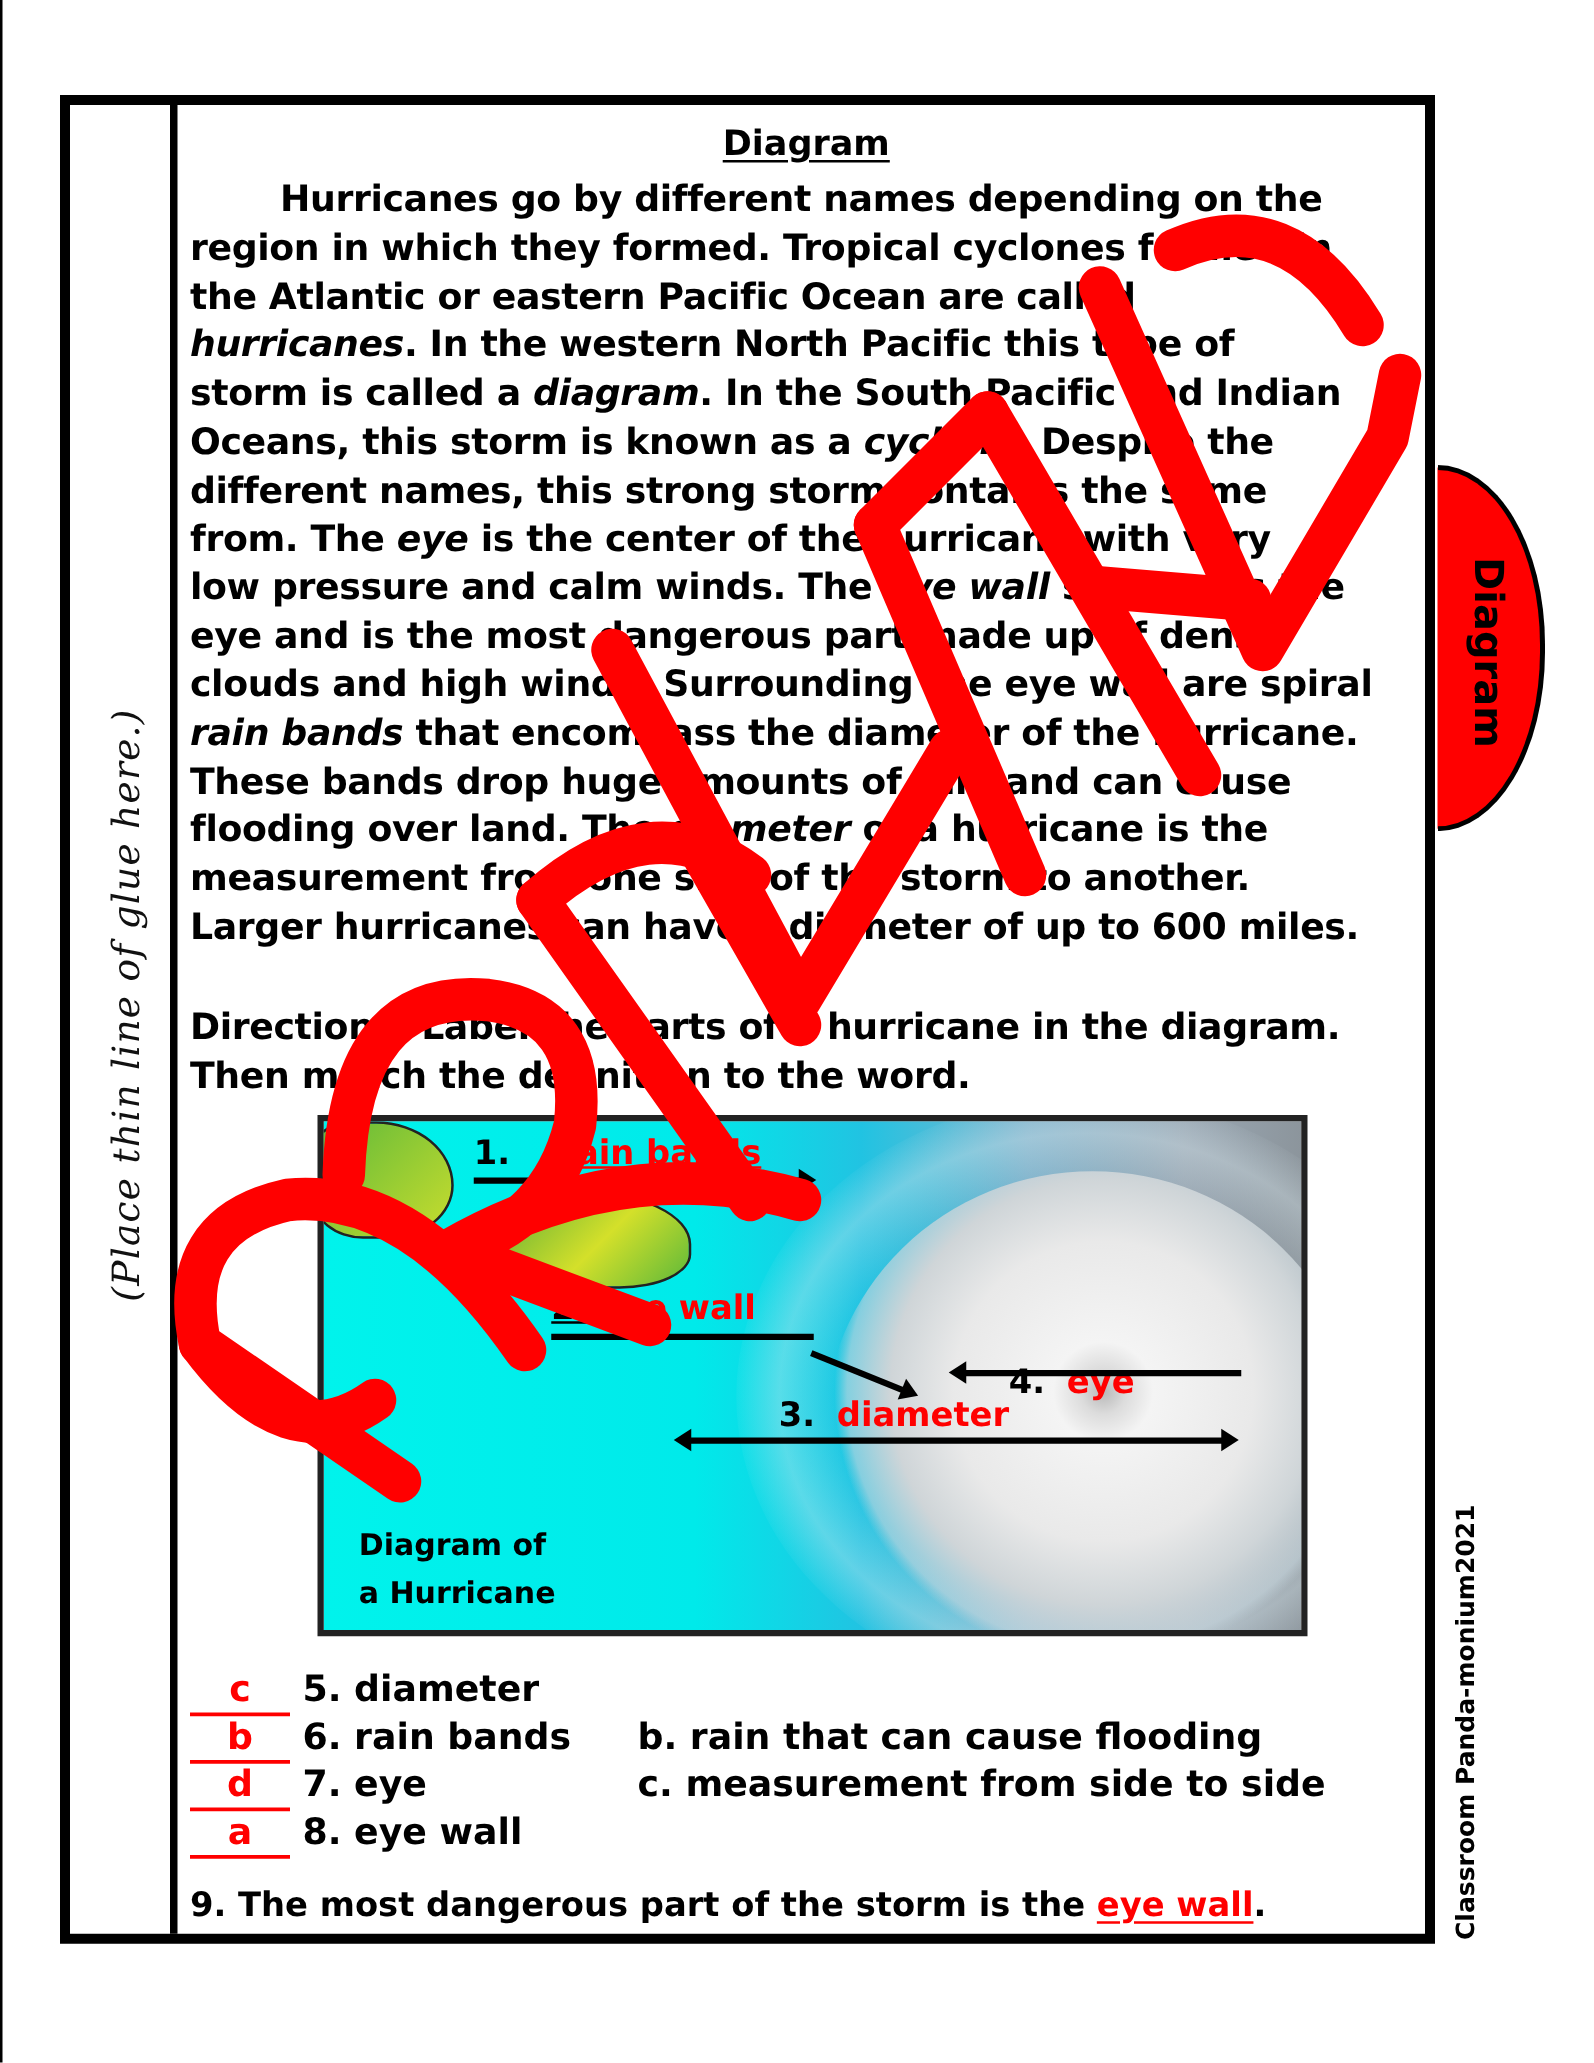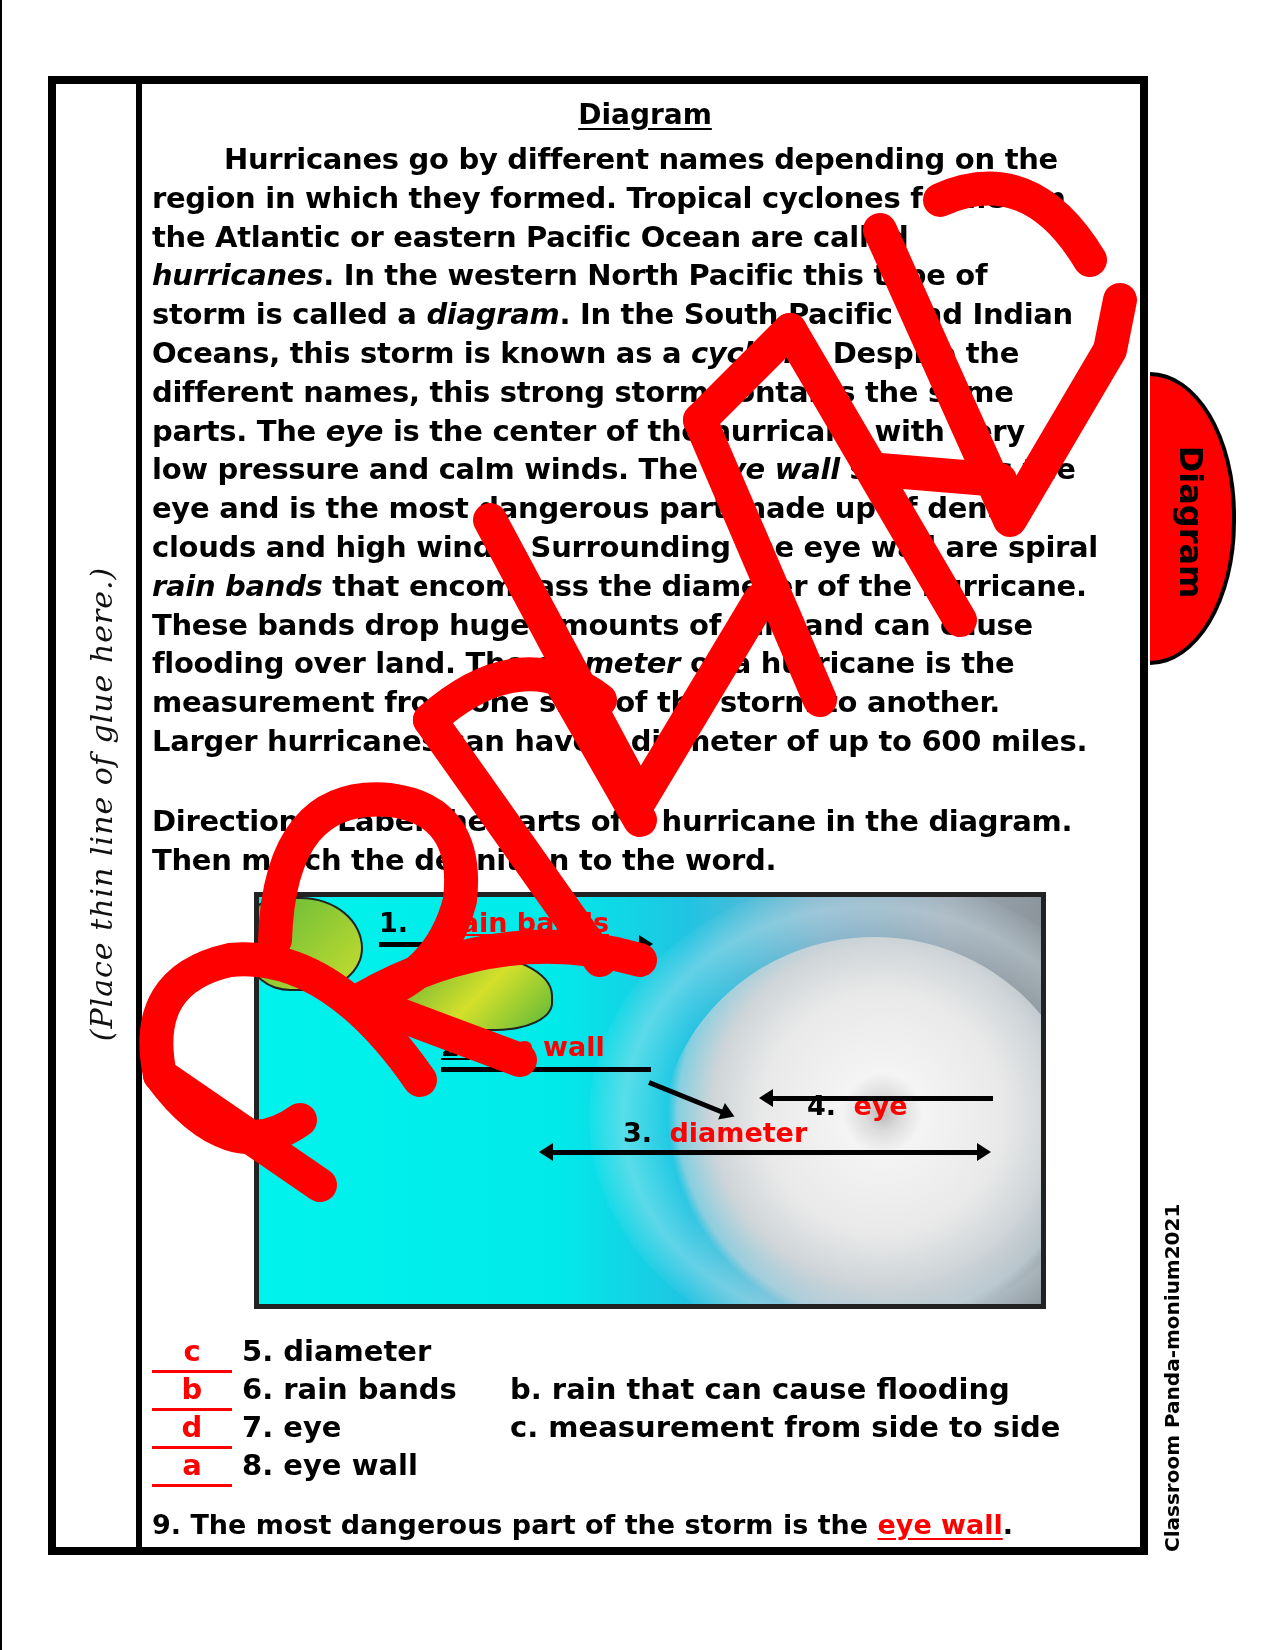--- a/index.html
+++ b/index.html
@@ -71,21 +71,21 @@
     <div class="title">Diagram</div>
 
     <div class="para" id="passage">
         <span class="line" style="padding-left: 72px;"><span>Hurricanes go by different names depending on the</span></span>
         <span class="line"><span>region in which they formed. Tropical cyclones formed in</span></span>
         <span class="line"><span>the Atlantic or eastern Pacific Ocean are called</span></span>
         <span class="line"><em>hurricanes</em><span>. In the western North Pacific this type of</span></span>
         <span class="line"><span>storm is called a </span><em>diagram</em><span>. In the South Pacific and Indian</span></span>
         <span class="line"><span>Oceans, this storm is known as a </span><em>cyclone</em><span>. Despite the</span></span>
         <span class="line"><span>different names, this strong storm contains the same</span></span>
-        <span class="line"><span>parts. The </span><em>eye</em><span> is the center of the hurricane with very</span></span>
+        <span class="line"><span>from. The </span><em>eye</em><span> is the center of the hurricane with very</span></span>
         <span class="line"><span>low pressure and calm winds. The </span><em>eye wall</em><span> surrounds the</span></span>
         <span class="line"><span>eye and is the most dangerous part made up of dense</span></span>
         <span class="line"><span>clouds and high winds. Surrounding the eye wall are spiral</span></span>
         <span class="line"><em>rain bands</em><span> that encompass the diameter of the hurricane.</span></span>
         <span class="line"><span>These bands drop huge amounts of rain and can cause</span></span>
         <span class="line"><span>flooding over land. The </span><em>diameter</em><span> of a hurricane is the</span></span>
         <span class="line"><span>measurement from one side of the storm to another.</span></span>
         <span class="line"><span>Larger hurricanes can have a diameter of up to 600 miles.</span></span>
       </div>
 
@@ -118,20 +118,24 @@
         <span class="ans" style="margin-left:8px;">eye</span>
       </div>
       <div class="arrow left" style="left:512px;top:199px;width:222px;"></div>
 
       <div class="lbl" style="left:364px;top:220px;">
         <span class="num">3.</span>
         <span class="ans" style="margin-left:8px;">diameter</span>
       </div>
       <div class="arrow left right" style="left:292px;top:253px;width:428px;"></div>
 
+      <div class="diag-caption">
+        <div>Diagram of</div>
+        <div>a Hurricane</div>
+      </div>
     </div>
 
     <div class="match">
       <div class="mrow" style="top:0px;">
         <span class="blank">c</span>
         <span class="term">5. diameter</span>
       </div>
       <div class="mrow" style="top:38px;">
         <span class="blank">b</span>
         <span class="term">6. rain bands</span>

